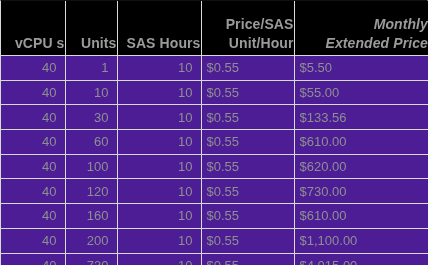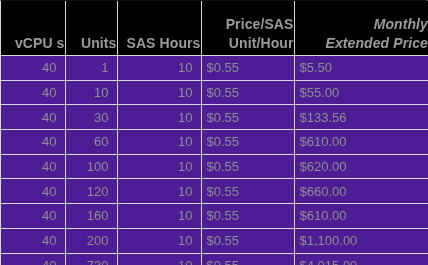--- a/index.html
+++ b/index.html
@@ -213,21 +213,21 @@
         <td>10</td>
         <td class="currency">
           <span class="money-row">
             <span class="sym">$</span>
             <span class="amt">0.55</span>
           </span>
         </td>
         <td class="currency">
           <span class="money-row">
             <span class="sym">$</span>
-            <span class="amt">660.00</span>
+            <span class="amt">730.00</span>
           </span>
         </td>
       </tr>
 
       <tr>
         <td>40</td>
         <td>160</td>
         <td>10</td>
         <td class="currency">
           <span class="money-row">

